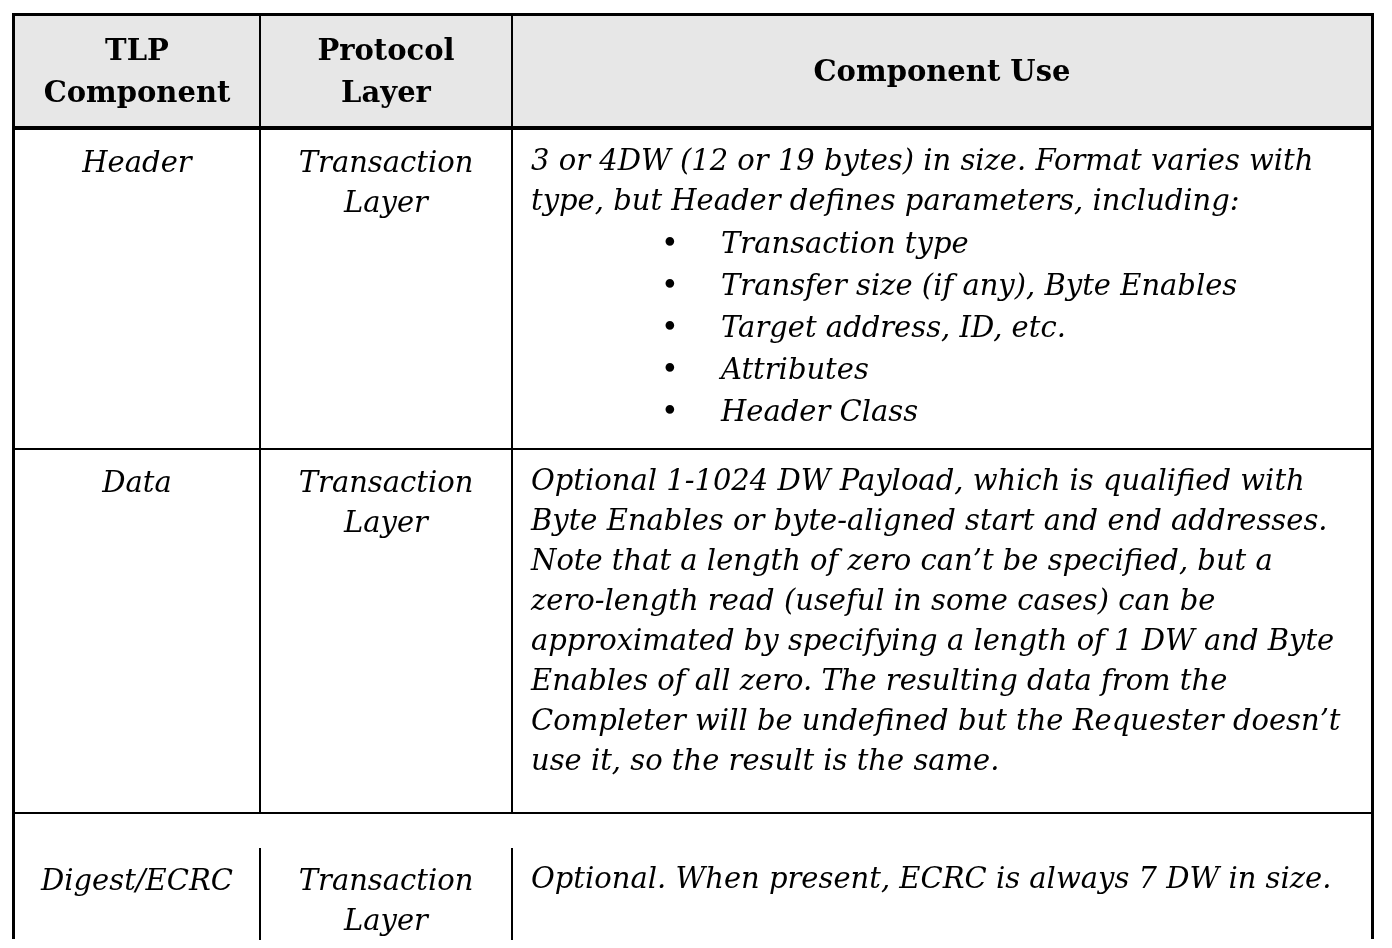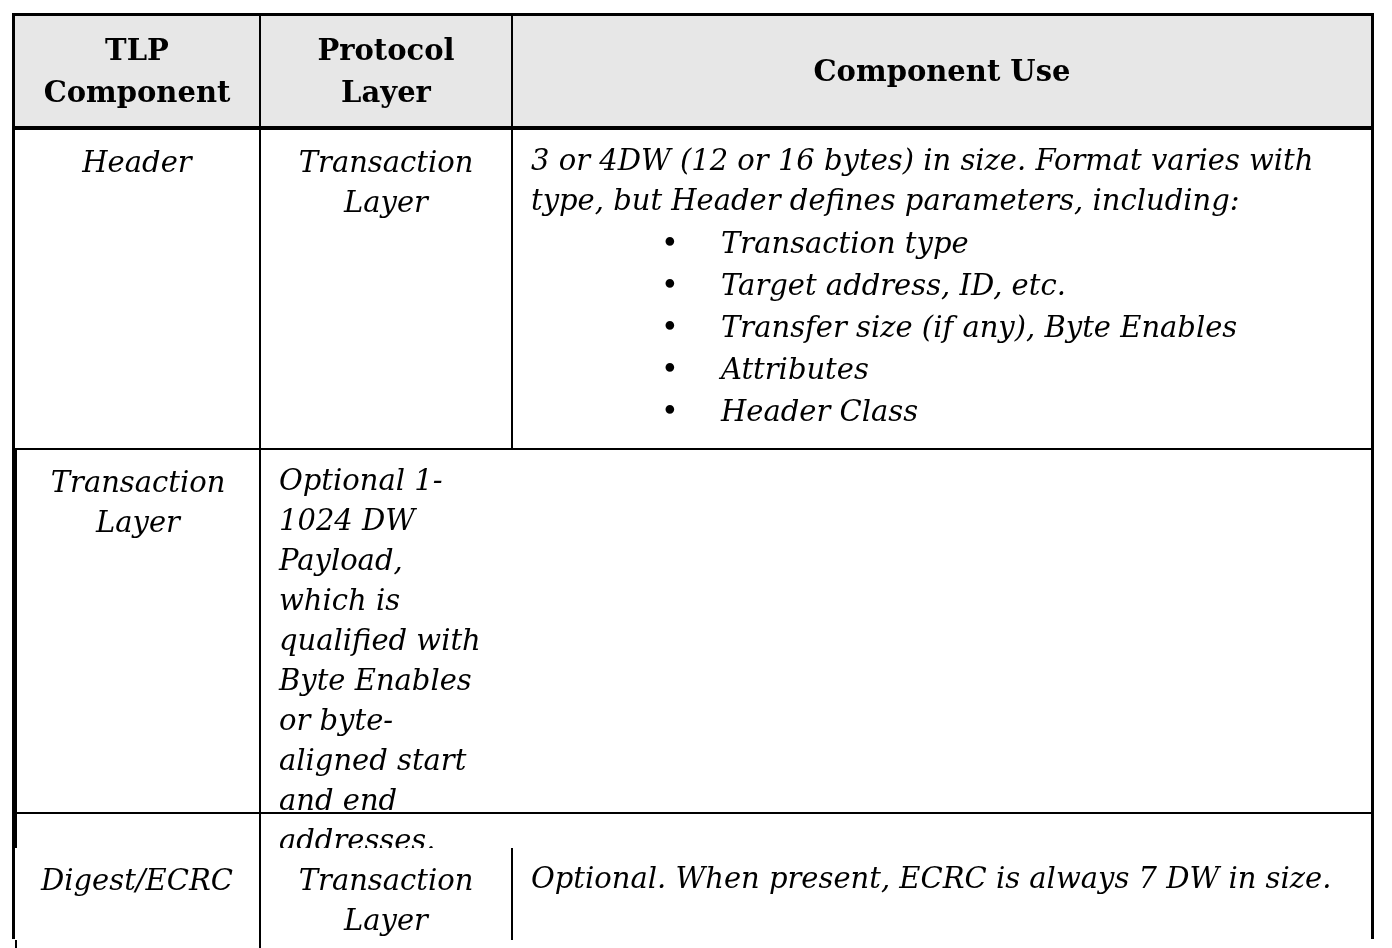--- a/index.html
+++ b/index.html
@@ -68,47 +68,48 @@
     <div class="row spacer">
       <div class="cell"></div>
       <div class="cell mid"></div>
       <div class="cell last"></div>
     </div>
 
     <div class="row body r1">
       <div class="cell center">Header</div>
       <div class="cell mid center">Transaction Layer</div>
       <div class="cell last use">
-        <p class="para">3 or 4DW (12 or 16 bytes) in size. Format varies with type, but Header defines parameters, including:</p>
+        <p class="para">3 or 4DW (12 or 19 bytes) in size. Format varies with type, but Header defines parameters, including:</p>
         <div class="bullets">
           <div class="brow">
             <span class="dot"></span>
             <span>Transaction type</span>
           </div>
           <div class="brow">
             <span class="dot"></span>
-            <span>Target address, ID, etc.</span>
+            <span>Transfer size (if any), Byte Enables</span>
           </div>
           <div class="brow">
             <span class="dot"></span>
-            <span>Transfer size (if any), Byte Enables</span>
+            <span>Target address, ID, etc.</span>
           </div>
           <div class="brow">
             <span class="dot"></span>
             <span>Attributes</span>
           </div>
           <div class="brow">
             <span class="dot"></span>
             <span>Header Class</span>
           </div>
         </div>
       </div>
     </div>
 
     <div class="row body r2">
+      <div class="cell center">Data</div>
       <div class="cell mid center">Transaction Layer</div>
       <div class="cell last use">
         <p class="para">Optional 1-1024 DW Payload, which is qualified with Byte Enables or byte-aligned start and end addresses. Note that a length of zero can’t be specified, but a zero-length read (useful in some cases) can be approximated by specifying a length of 1 DW and Byte Enables of all zero. The resulting data from the Completer will be undefined but the Requester doesn’t use it, so the result is the same.</p>
       </div>
     </div>
 
     <div class="row body r3">
       <div class="cell center">Digest/ECRC</div>
       <div class="cell mid center">Transaction Layer</div>
       <div class="cell last use">

